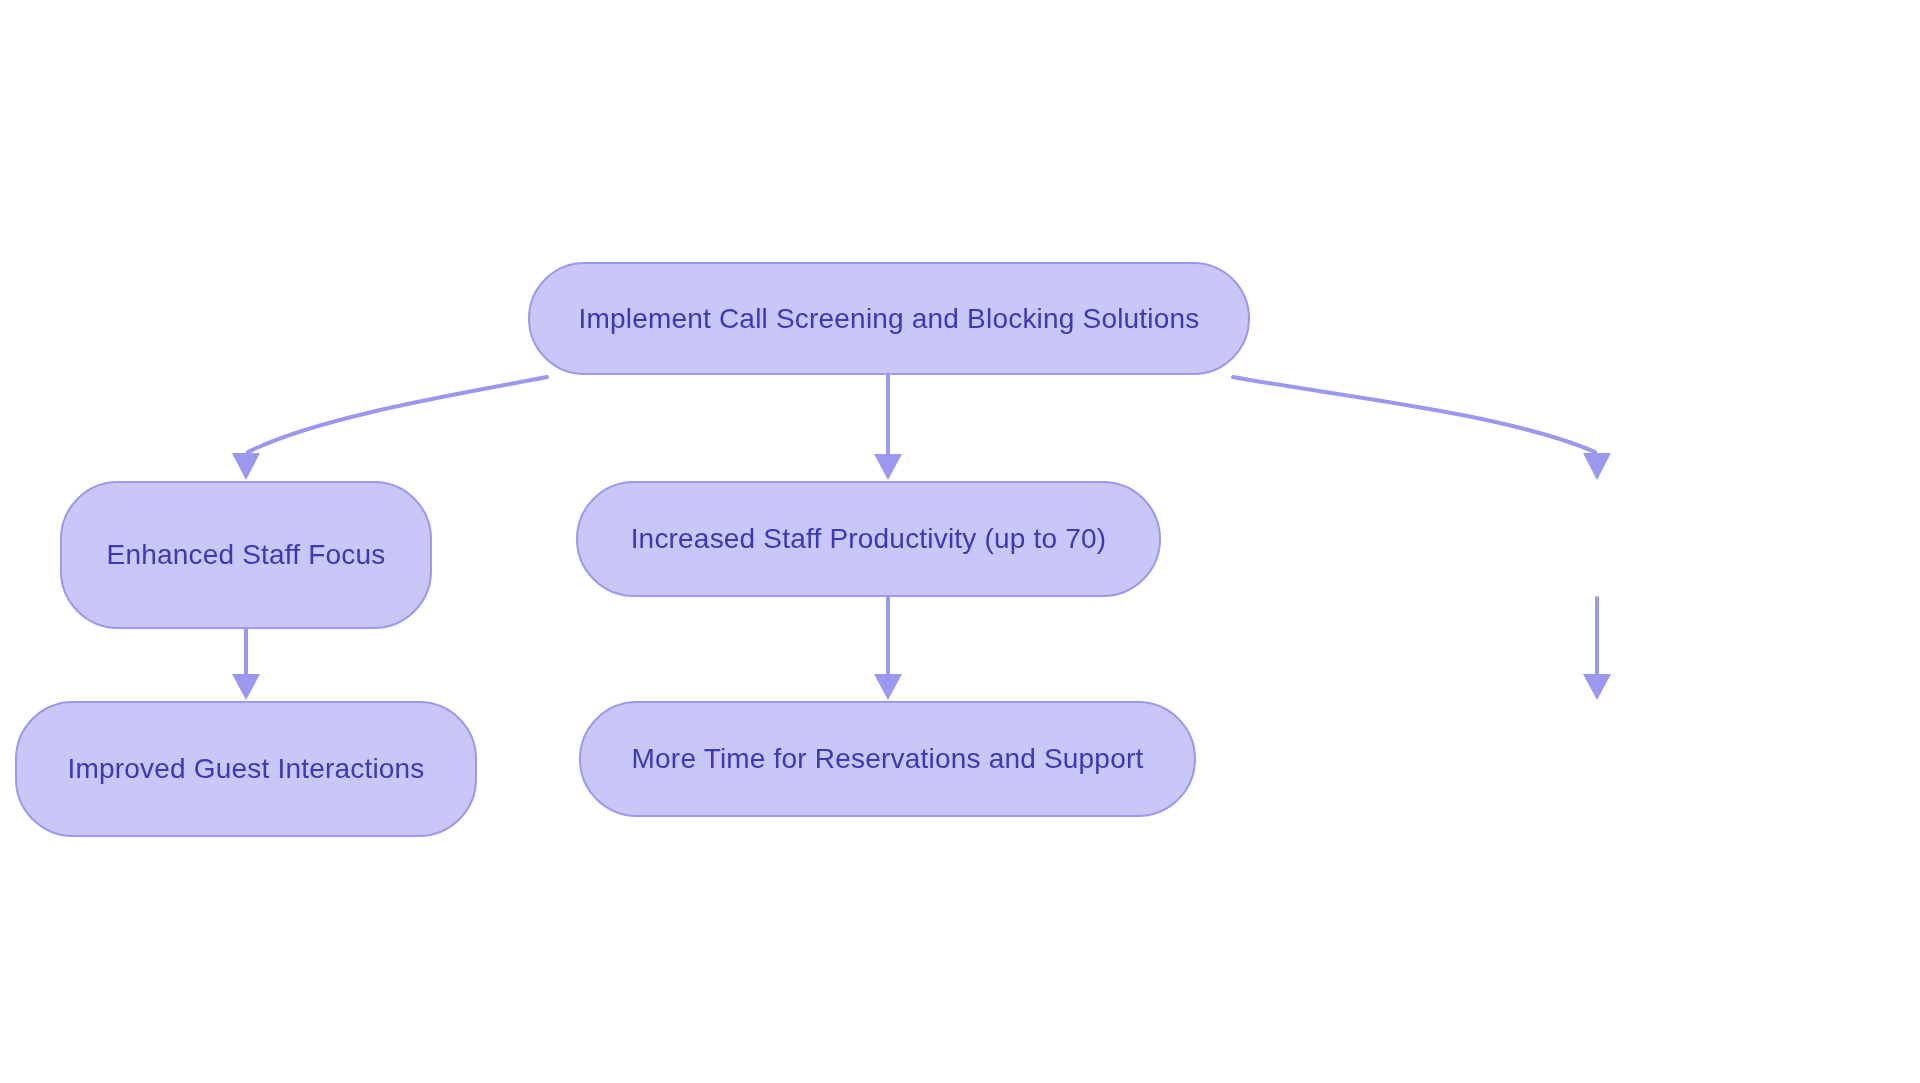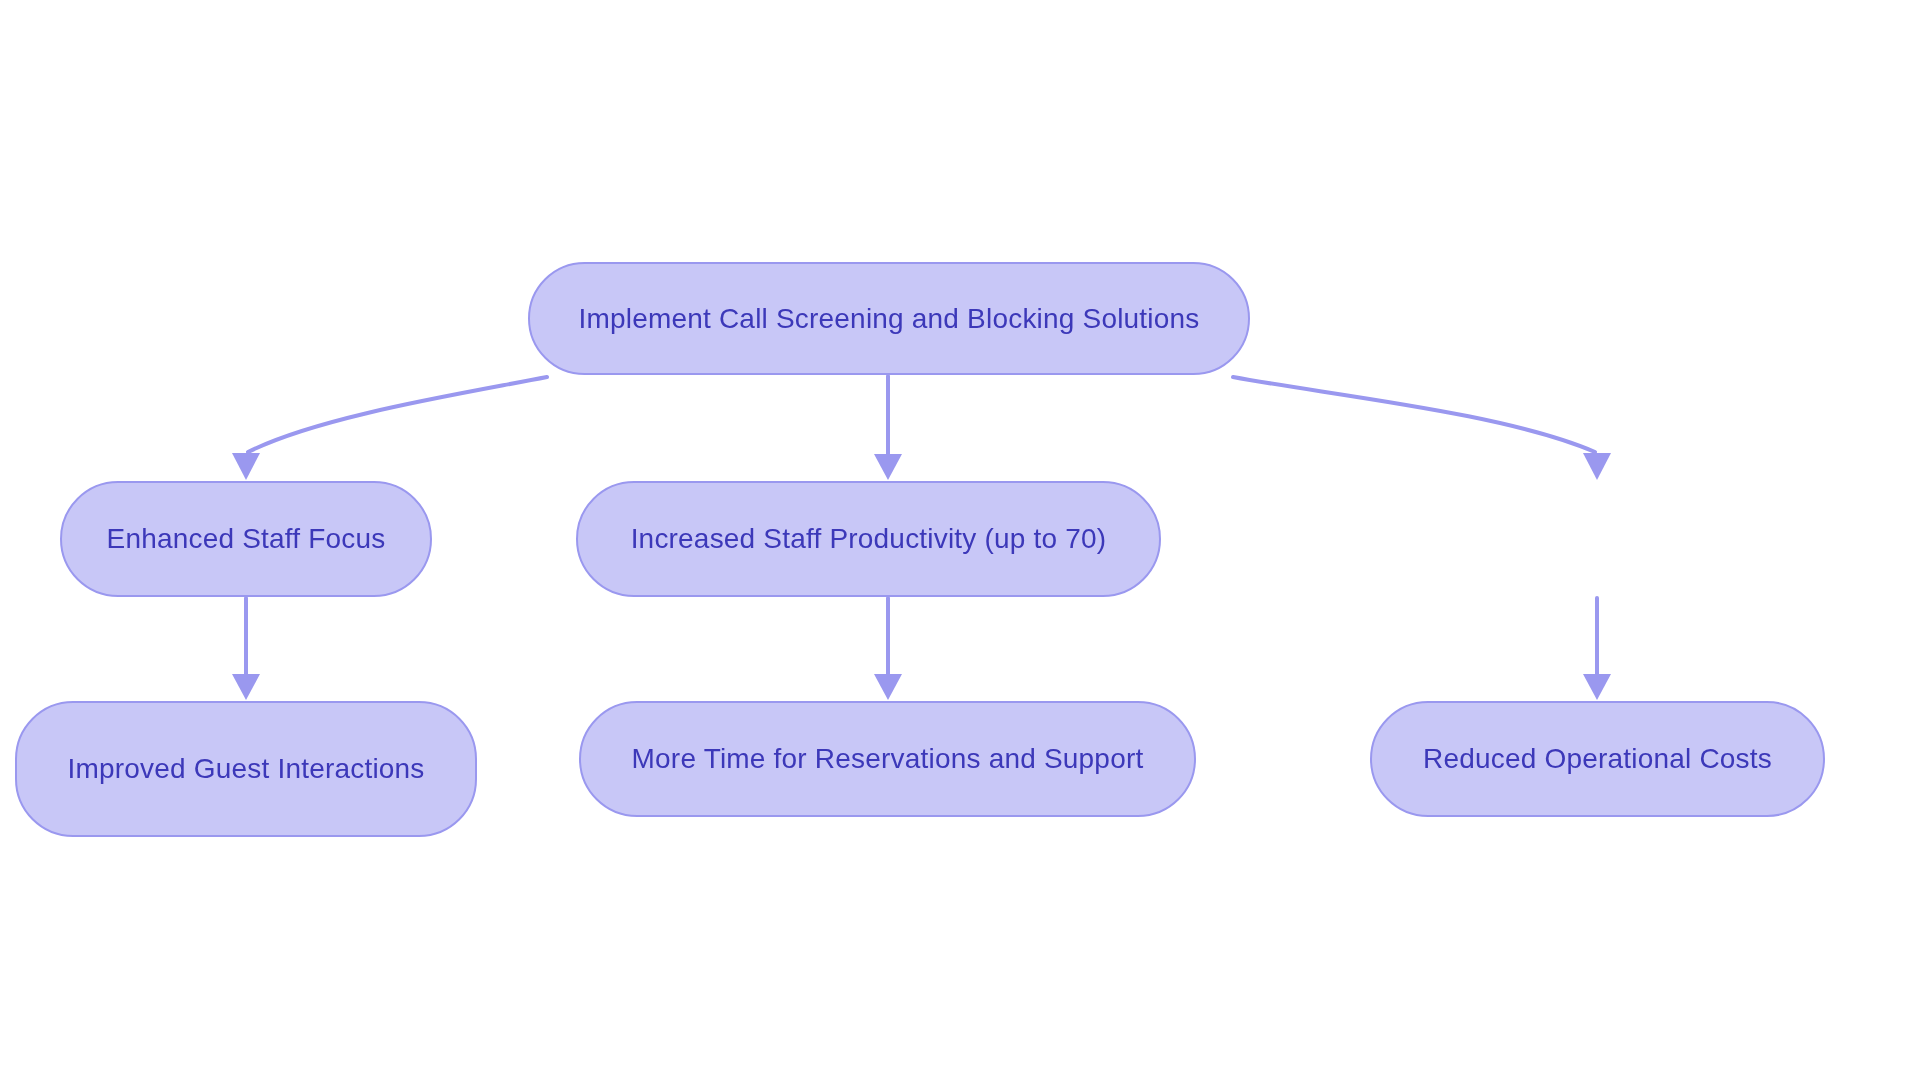--- a/index.html
+++ b/index.html
@@ -45,21 +45,21 @@
   }
   .node .label {
     color: var(--text, #3c38b9);
     font-size: 28px;
     line-height: 1.2;
     white-space: nowrap;
     letter-spacing: 0.2px;
   }
   
   .node-root         { left: 528px;  top: 262px; width: 722px; height: 113px; justify-content: center; }
-  .node-focus        { left: 60px;   top: 481px; width: 372px; height: 116px; }
+  .node-focus        { left: 60px;   top: 481px; width: 372px; height: 148px; }
   .node-productivity { left: 576px;  top: 481px; width: 585px; height: 116px; }
   .node-tco          { left: 1288px; top: 481px; width: 602px; height: 116px; }
   .node-guest        { left: 15px;   top: 701px; width: 462px; height: 136px; }
   .node-time         { left: 579px;  top: 701px; width: 617px; height: 116px; }
   .node-costs        { left: 1370px; top: 701px; width: 455px; height: 116px; }
 </style>
 </head>
 <body>
 
 <div class="canvas">
@@ -99,17 +99,14 @@
 
 
   <div class="node node-guest">
     <span class="label">Improved Guest Interactions</span>
   </div>
 
   <div class="node node-time">
     <span class="label">More Time for Reservations and Support</span>
   </div>
 
-  <div class="node node-costs">
-    <span class="label">Reduced Operational Costs</span>
-  </div>
 
 </div>
 
 </body></html>

